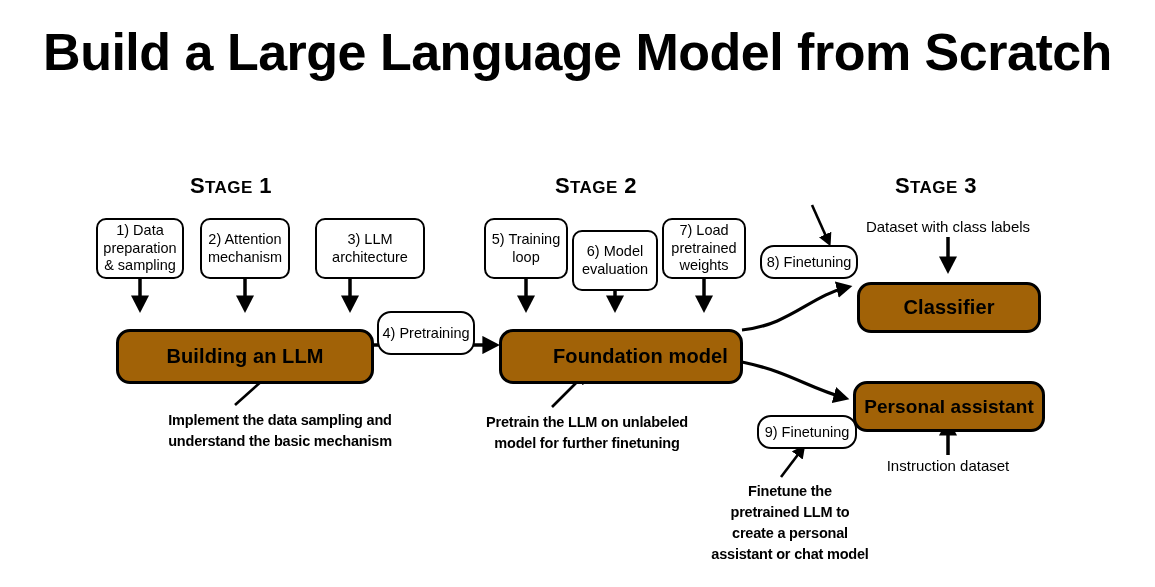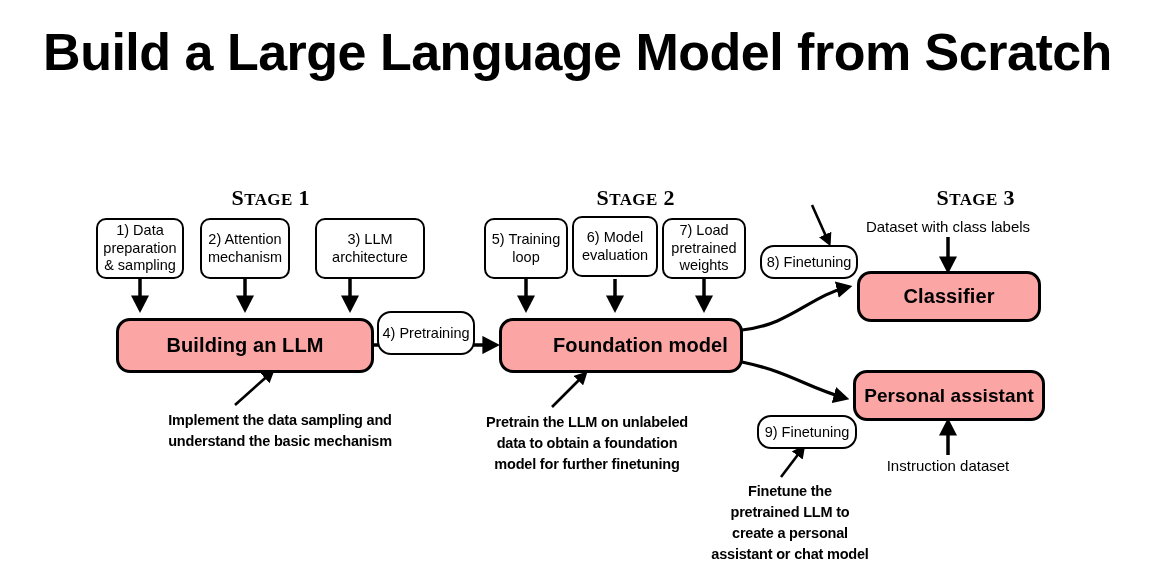--- a/index.html
+++ b/index.html
@@ -35,27 +35,26 @@
     font-family: "Liberation Sans", sans-serif;
     font-weight: bold;
     font-size: 52px;
     letter-spacing: -0.5px;
     white-space: nowrap;
   }
 
   
   .stage-label {
     position: absolute;
-    font-family: Liberation Serif, serif;
+    font-family: Liberation Sans, sans-serif;
     font-weight: bold;
     font-size: 20px;
     letter-spacing: 0.4px;
     white-space: nowrap;
-    text-align: right;
-    margin-top: 12px;
+    text-align: left;
   }
   .stage-label .sc-first { font-size: 22px; }
   .stage-label .sc-rest  { font-size: 17px; }
 
   
   .step-box {
     position: absolute;
     box-sizing: border-box;
     background: #ffffff;
     border: 2.5px solid #000000;
@@ -82,31 +81,32 @@
     text-align: center;
     font-size: 14.5px;
     white-space: nowrap;
     padding: 15px 8px;
   }
 
   
   .blue-box {
     position: absolute;
     box-sizing: border-box;
-    background: #fca5a5;
+    background: #a16207;
     border: 3px solid #000000;
     border-radius: 14px;
     display: flex;
     align-items: center;
     justify-content: center;
     text-align: center;
     font-size: 20px;
     font-weight: bold;
     letter-spacing: 0.1px;
     white-space: nowrap;
+    margin-top: 11px;
   }
   .blue-box.wide-label { font-size: 19px; }
 
   
   .plain-caption {
     position: absolute;
     font-family: "Liberation Sans", sans-serif;
     font-size: 15px;
     white-space: nowrap;
     text-align: center;
@@ -210,42 +210,41 @@
     <span>4) Pretraining</span>
   </div>
 
   <div class="step-box" style="left:484px; top:218px; width:84px; height:61px;">
     <div>
       <div>5) Training</div>
       <div>loop</div>
     </div>
   </div>
 
-  <div class="step-box" style="left:572px; top:216px; width:86px; height:61px;">
+  <div class="step-box" style="left:572px; top:230px; width:86px; height:61px;">
     <div>
       <div>6) Model</div>
       <div>evaluation</div>
     </div>
   </div>
 
   <div class="step-box" style="left:662px; top:218px; width:84px; height:61px;">
     <div>
       <div>7) Load</div>
       <div>pretrained</div>
       <div>weights</div>
     </div>
   </div>
 
   <div class="blue-box" style="left:499px; top:318px; width:244px; height:55px;padding-left:39px;">
     <span>Foundation model</span>
   </div>
 
   <div class="annotation" style="left:473px; top:412px; width:228px;">
     <div>Pretrain the LLM on unlabeled</div>
-    <div>data to obtain a foundation</div>
     <div>model for further finetuning</div>
   </div>
 
 
   <div class="pill" style="left:760px; top:245px; width:98px; height:30px;">
     <span>8) Finetuning</span>
   </div>
 
   <div class="plain-caption" style="left:848px; top:218px; width:200px;">Dataset with class labels</div>
 

